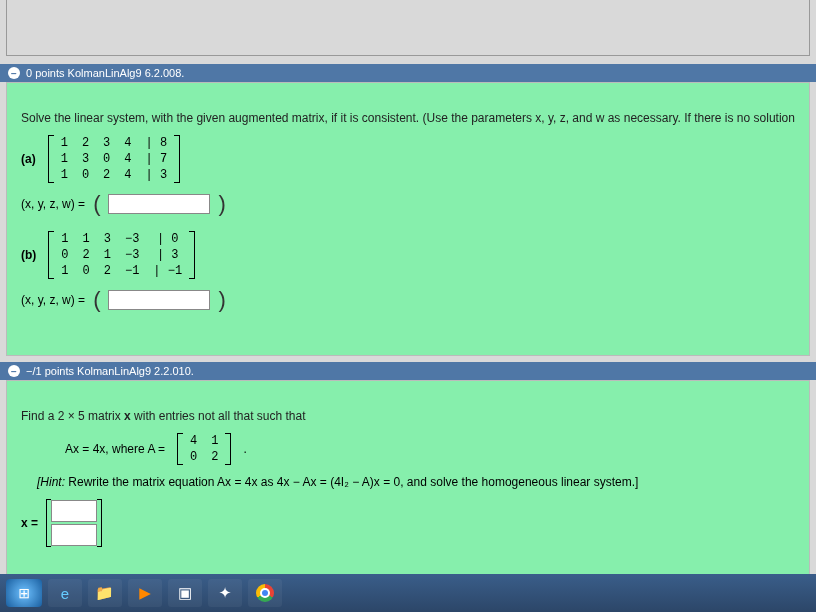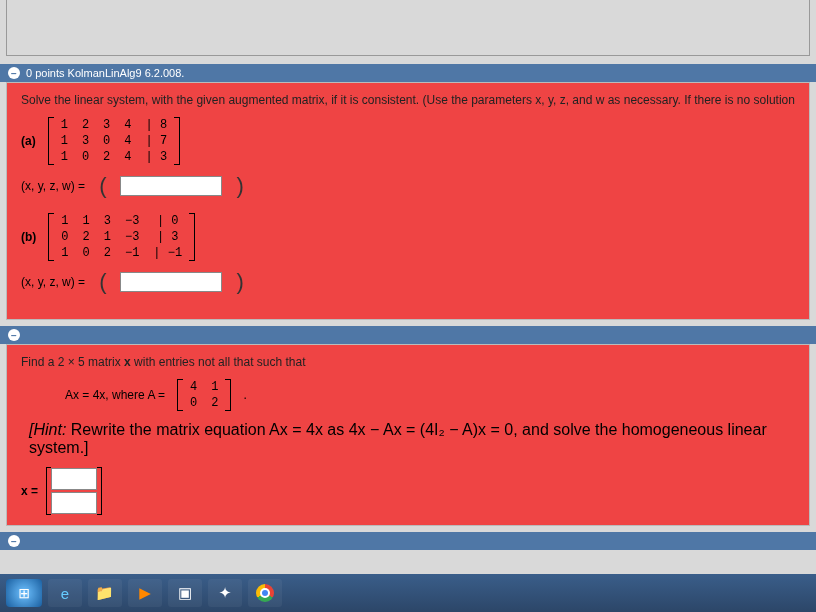--- a/index.html
+++ b/index.html
@@ -1,32 +1,32 @@
 <!DOCTYPE html>
 <html><head>
 <meta charset="utf-8">
 <style>
   body{margin:0;font-family:Arial,sans-serif;font-size:12px;background:#d9d9d9;width:816px;height:612px;overflow:hidden;position:relative}
   .blank-top{background:#d9d9d9;height:55px;border:1px solid #999;margin:0 6px 8px;border-top:none}
   .header-bar{background:#4f77a6;color:#fff;font-size:11px;padding:3px 8px;display:flex;align-items:center;gap:6px}
   .header-bar .dot{width:12px;height:12px;background:#fff;border-radius:50%;display:inline-flex;align-items:center;justify-content:center;color:#4f77a6;font-weight:bold;font-size:10px}
-  .panel{background:#ef4444;padding:10px 14px;margin:0 6px;border:1px solid #bbb}
+  .panel{background:#86efac;padding:28px 14px;margin:0 6px;border:1px solid #bbb}
   .question-text{margin-bottom:10px;font-size:12px;color:#222}
   .part{display:flex;align-items:center;gap:12px;margin:8px 0}
   .part-label{font-weight:bold}
   table.matrix{border-collapse:collapse;font-family:'Courier New',monospace;font-size:12px}
   table.matrix td{padding:1px 7px;text-align:center}
   .bracketed{position:relative;padding:0 6px}
   .bracketed::before,.bracketed::after{content:"";position:absolute;top:0;bottom:0;width:5px;border:1.5px solid #000}
   .bracketed::before{left:0;border-right:none}
   .bracketed::after{right:0;border-left:none}
-  .answer-line{margin:8px 0 14px;display:flex;align-items:center;gap:14px}
+  .answer-line{margin:8px 0 14px;display:flex;align-items:center;gap:8px}
   .paren-input{border:1px solid #888;background:#fff;width:100px;height:18px;display:inline-block}
   .big-paren{font-size:22px;color:#333}
-  .hint{margin:10px 8px;font-size:16px}
+  .hint{margin:10px 16px;font-size:12px}
   .it{font-style:italic}
   .x-equals{display:flex;align-items:center;gap:8px;margin-top:8px}
   .stack-inputs{display:flex;flex-direction:column;gap:0;position:relative;padding:0 5px}
   .stack-inputs::before,.stack-inputs::after{content:"";position:absolute;top:0;bottom:0;width:4px;border:1.5px solid #000}
   .stack-inputs::before{left:0;border-right:none}
   .stack-inputs::after{right:0;border-left:none}
   .stack-inputs input{width:40px;height:18px;border:1px solid #888;margin:1px 0;background:#fff}
   .taskbar{position:absolute;bottom:0;left:0;right:0;height:38px;background:linear-gradient(#3a5e8a,#2c4668);display:flex;align-items:center;padding:0 6px;gap:6px}
   .taskbar .win{width:36px;height:28px;background:radial-gradient(circle,#6ec1ff,#1a5fa0);border-radius:4px;display:flex;align-items:center;justify-content:center;color:#fff;font-size:14px}
   .taskbar .ticon{width:34px;height:28px;border-radius:3px;display:flex;align-items:center;justify-content:center;background:rgba(255,255,255,.05);color:#fff;font-size:15px}
@@ -119,20 +119,21 @@
     <span class="big-paren">(</span>
     <span class="paren-input"></span>
     <span class="big-paren">)</span>
   </div>
 </div>
 
 <div class="spacer"></div>
 
 <div class="header-bar">
   <span class="dot">−</span>
+  <span>−/1 points  KolmanLinAlg9 2.2.010.</span>
 </div>
 <div class="panel">
   <div class="question-text">
     <span>Find a 2 × 5 matrix </span><b>x</b><span> with entries not all that such that</span>
   </div>
   <div class="part">
     <span style="margin-left:44px">Ax = 4x,   where A = </span>
     <span class="bracketed">
       <table class="matrix">
           <tbody id="mxA2">

